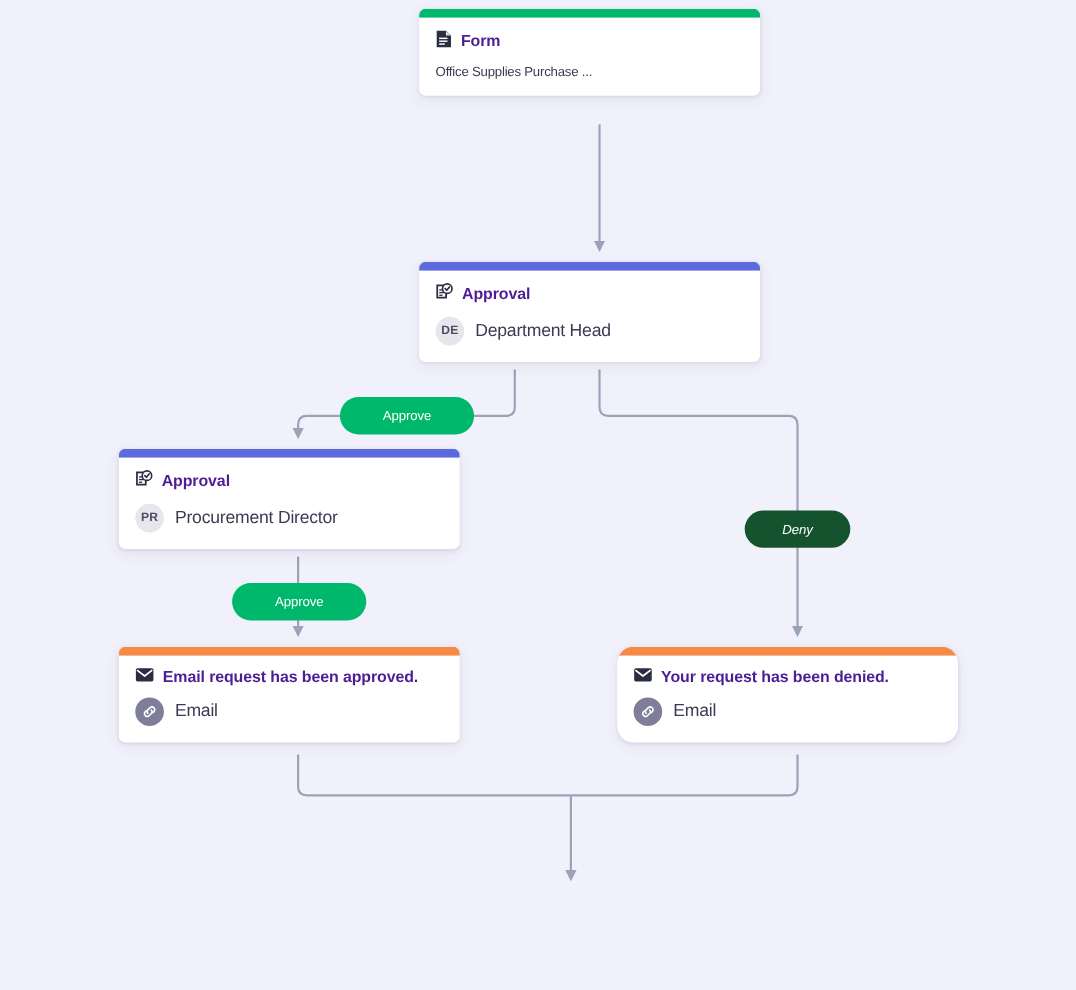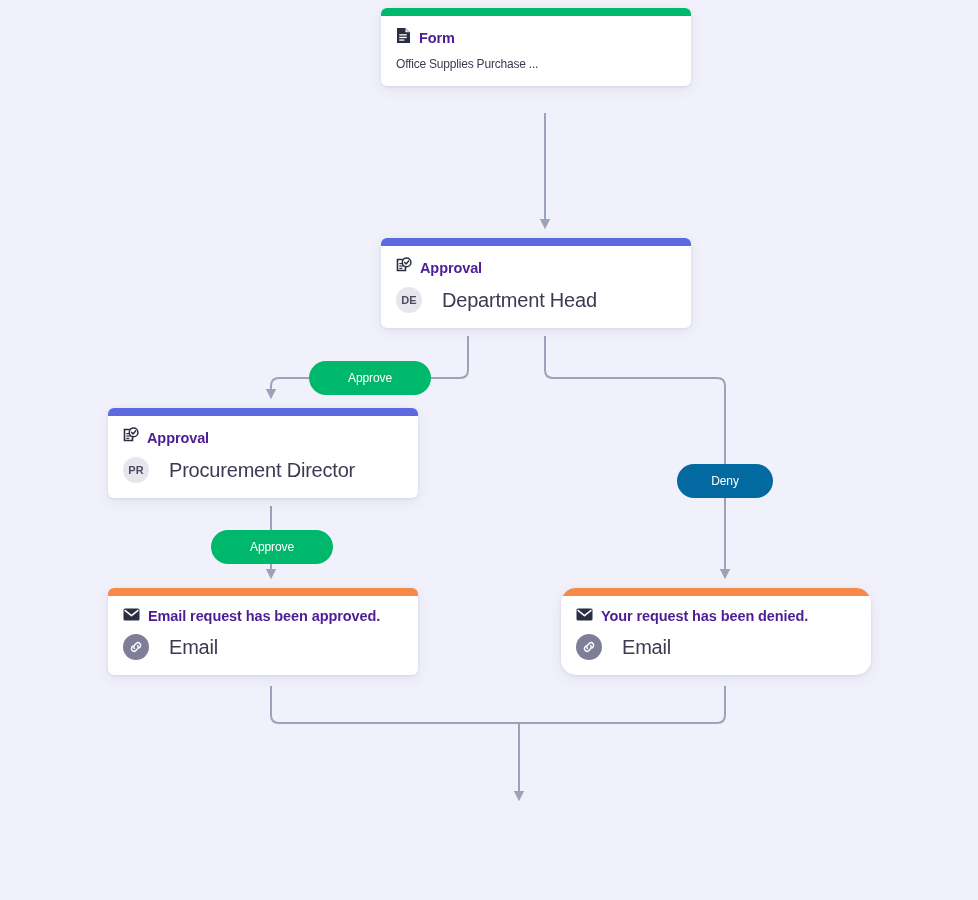--- a/index.html
+++ b/index.html
@@ -58,24 +58,24 @@
   .node-title {
     font-size: 12px;
     color: #3a3b52;
     line-height: 1.2;
     letter-spacing: -0.2px;
     white-space: nowrap;
   }
   .node-sub {
     display: flex;
     align-items: center;
-    gap: 20px;
+    gap: 10px;
   }
   .node-sub .sub-label {
-    font-size: 20px;
+    font-size: 16px;
     color: #3a3b52;
     letter-spacing: -0.2px;
     white-space: nowrap;
   }
 
   
   .avatar {
     width: 26px;
     height: 26px;
     border-radius: 50%;
@@ -101,21 +101,21 @@
     align-items: center;
     justify-content: center;
     border-radius: 999px;
     color: #ffffff;
     font-size: 12px;
     letter-spacing: -0.1px;
     white-space: nowrap;
     box-sizing: border-box;
   }
   .pill.approve { background: #00b86b; }
-  .pill.deny    { background: #0369a1; }
+  .pill.deny    { background: #14532d; font-style: italic; }
 
   
   .terminate {
     position: absolute;
     background: #4f4b66;
     border-radius: 999px;
     color: #ffffff;
     font-size: 15px;
     font-weight: bold;
     letter-spacing: 0.9px;

